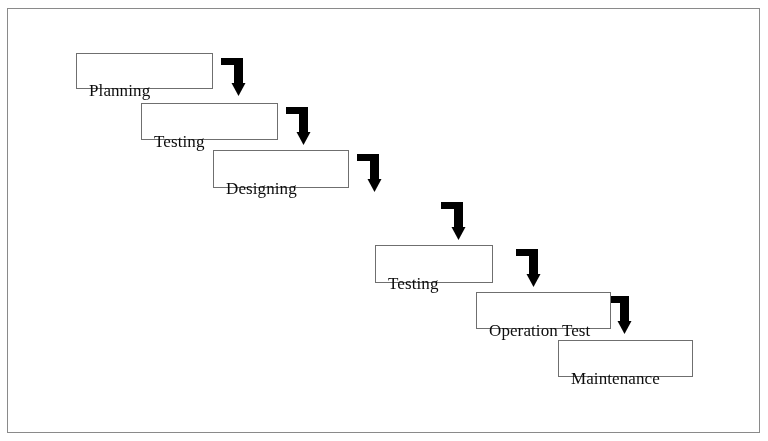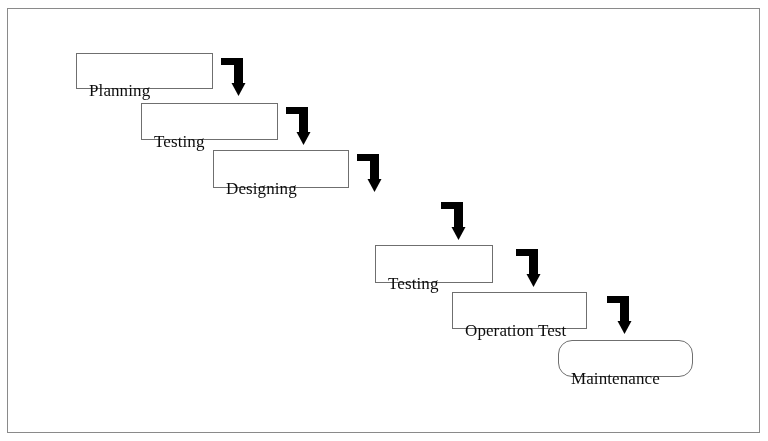--- a/index.html
+++ b/index.html
@@ -112,20 +112,20 @@
       </div>
       <div class="stage-box" style="left: 141px; top: 103px; width: 137px; height: 37px;">
         <span class="stage-label">Testing</span>
       </div>
       <div class="stage-box" style="left: 213px; top: 150px; width: 136px; height: 38px;">
         <span class="stage-label">Designing</span>
       </div>
       <div class="stage-box" style="left: 375px; top: 245px; width: 118px; height: 38px;">
         <span class="stage-label">Testing</span>
       </div>
-      <div class="stage-box" style="left: 452px; top: 292px; width: 135px; height: 37px;">
+      <div class="stage-box" style="left: 476px; top: 292px; width: 135px; height: 37px;">
         <span class="stage-label">Operation Test</span>
       </div>
-      <div class="stage-box" style="left: 558px; top: 340px; width: 135px; height: 37px; border-radius: 14px;">
+      <div class="stage-box" style="left: 558px; top: 340px; width: 135px; height: 37px;">
         <span class="stage-label">Maintenance</span>
       </div>
     </div>
 </div>
 
 </body></html>

